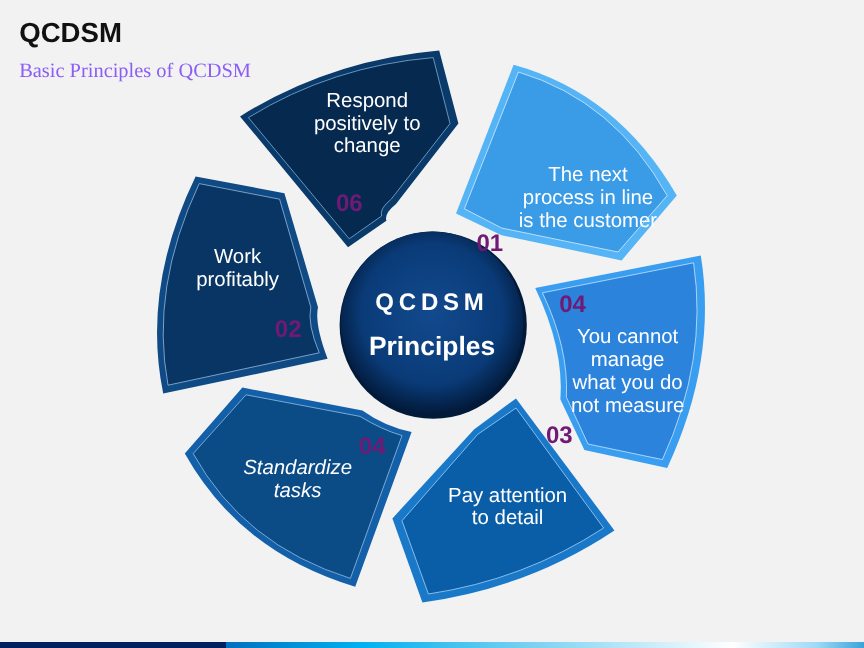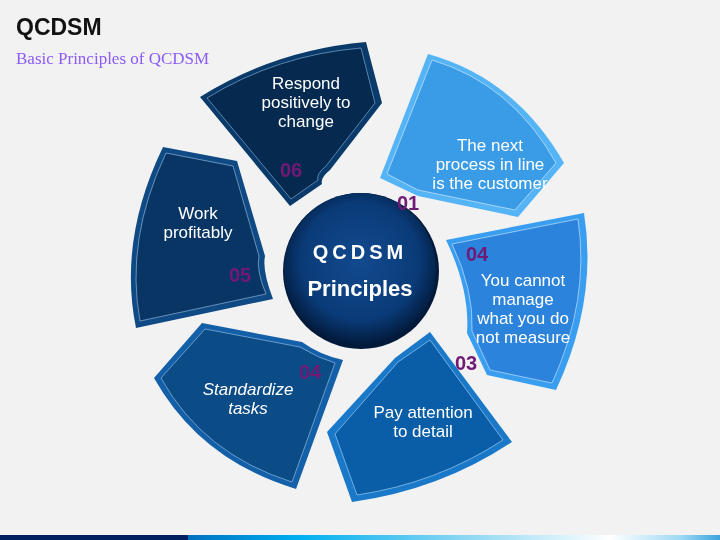--- a/index.html
+++ b/index.html
@@ -78,15 +78,15 @@
 <div class="num" style="left:466px;top:243px;">04</div>
 <div class="label" style="left:473px;top:271px;width:100px;">You cannot manage what you do not measure</div>
 
 <div class="num" style="left:411px;top:352px;margin-left:44px;">03</div>
 <div class="label" style="left:368px;top:403px;width:110px;">Pay attention to detail</div>
 
 <div class="num" style="left:299px;top:361px;">04</div>
 <div class="label" style="left:193px;top:380px;width:110px;font-style:italic;">Standardize tasks</div>
 
 <div class="label" style="left:158px;top:204px;width:80px;">Work profitably</div>
-<div class="num" style="left:229px;top:264px;">05</div>
+<div class="num" style="left:229px;top:264px;">02</div>
 
 <div class="bar"></div>
 
 </body></html>

